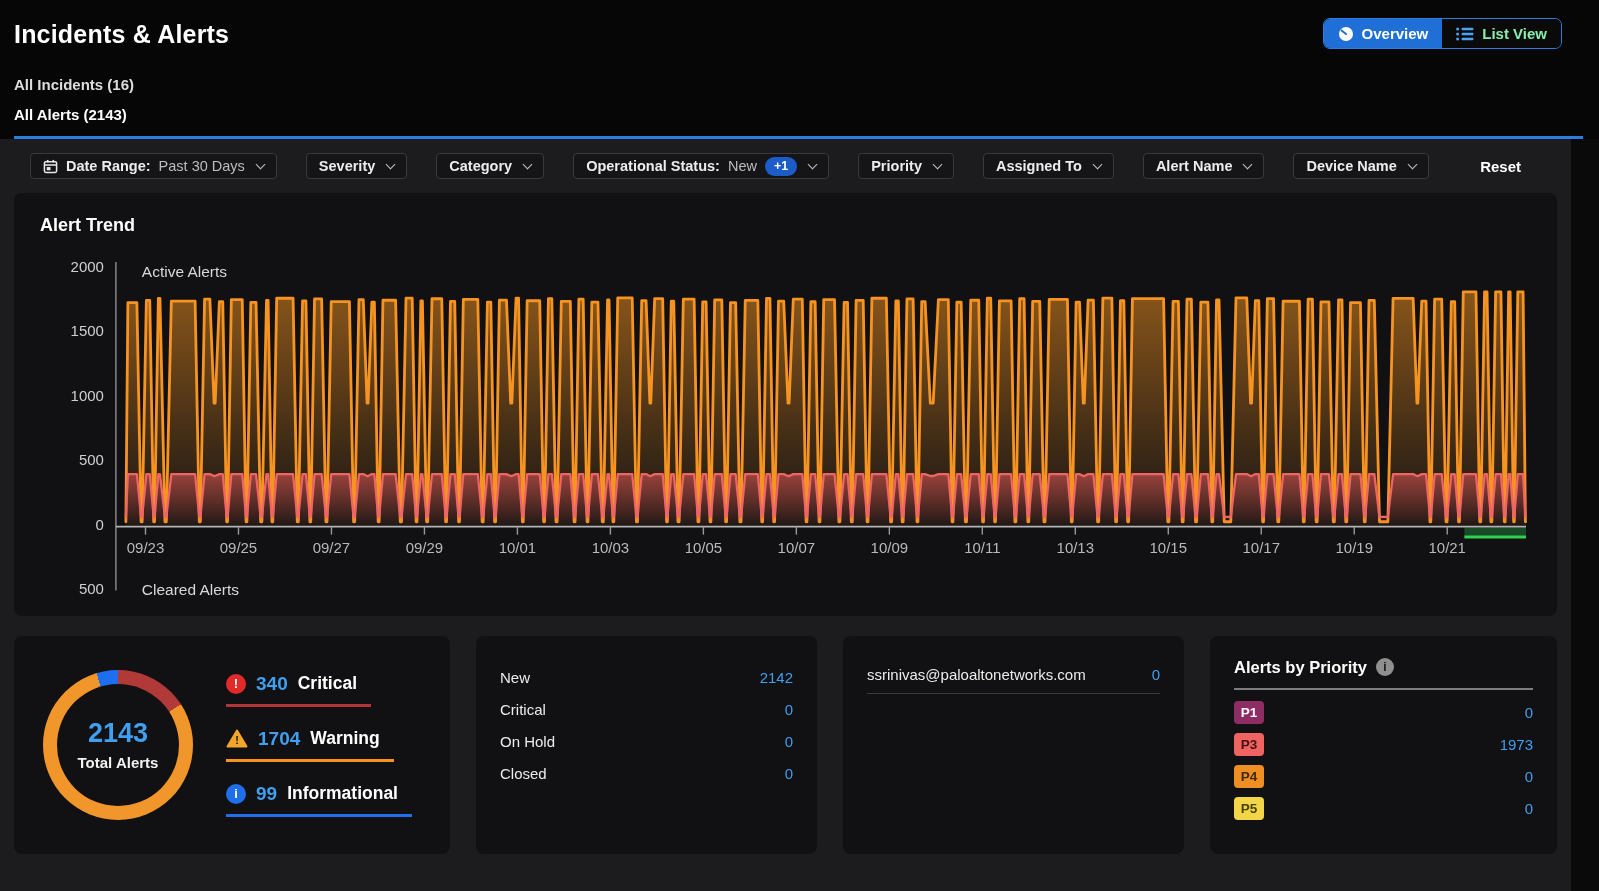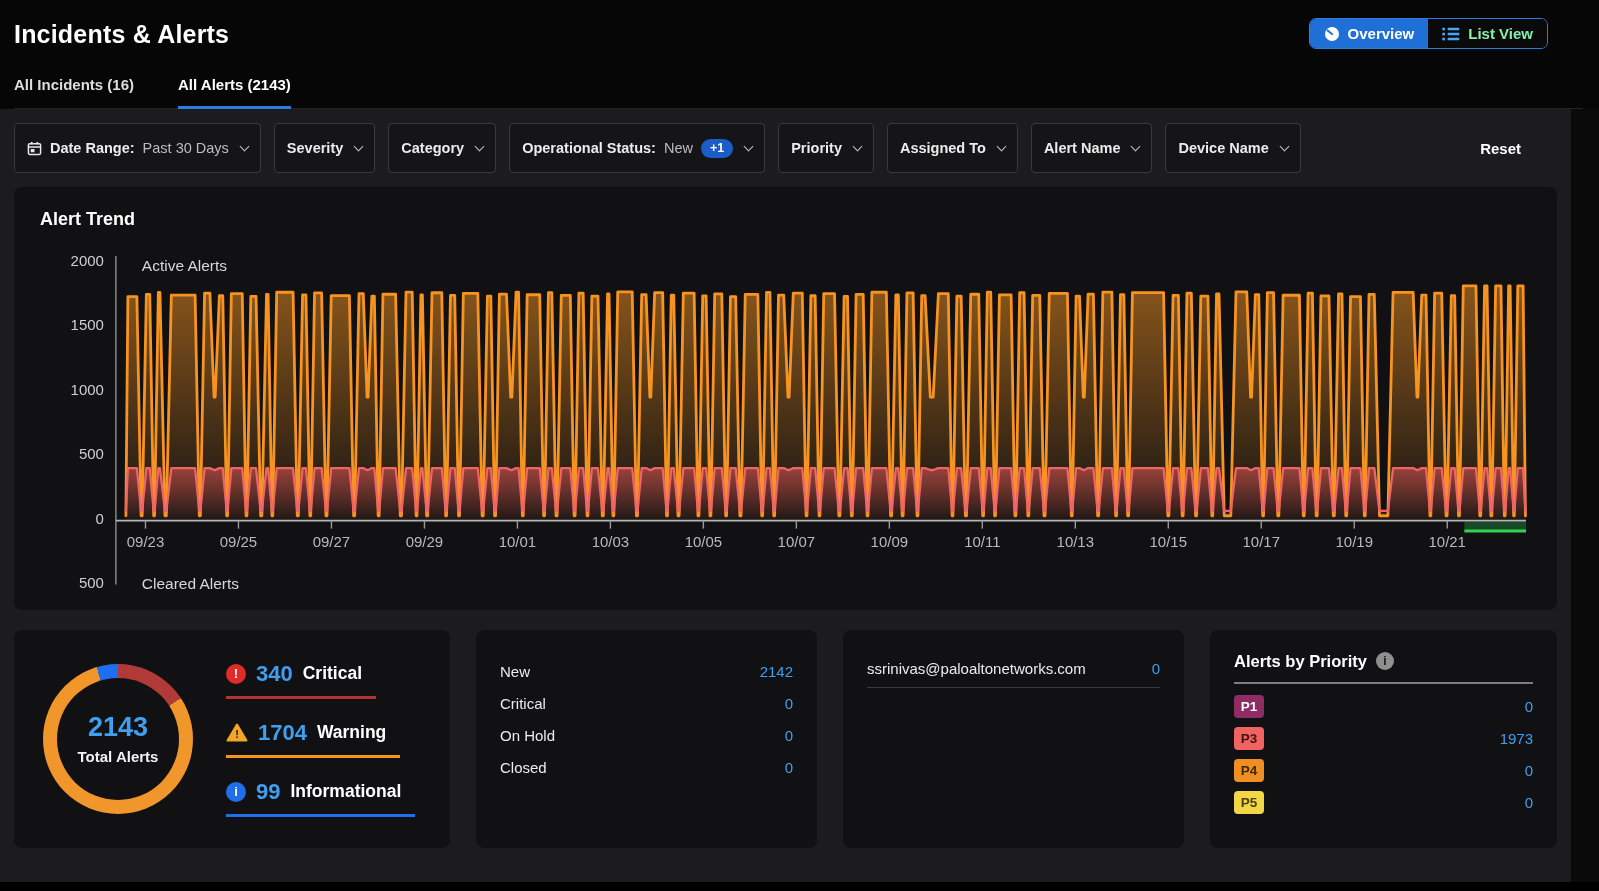--- a/index.html
+++ b/index.html
@@ -2,41 +2,41 @@
 <html><head>
 <meta charset="utf-8">
 <style>
   * { box-sizing: border-box; }
   html,body { margin:0; padding:0; width:1599px; height:891px; overflow:hidden;
     background:#000; color:#fff; font-family:"Liberation Sans", sans-serif; }
 
   
   .header { background:#060606; padding:14px 16px 0 14px; position:relative; }
   .page-title { font-size:25px; font-weight:700; margin:6px 0 0 0; letter-spacing:.2px; }
-  .view-toggle { position:absolute; top:18px; right:51px; display:flex;
+  .view-toggle { position:absolute; top:18px; right:37px; display:flex;
     border:1.5px solid #2a7de1; border-radius:7px; overflow:hidden; }
   .view-toggle button { display:flex; align-items:center; gap:8px; border:none;
     font-family:inherit; font-size:15px; font-weight:700; padding:6px 14px; cursor:pointer; }
   .btn-overview { background:#1f6fd6; color:#fff; }
   .btn-listview { background:#0a0a0a; color:#86efac; border-left:1.5px solid #2a7de1; }
 
-  .tabbar { display:flex; gap:44px; margin-top:27px; padding-left:0; border-bottom:1px solid #232323; }
+  .tabbar { display:flex; margin-top:27px; padding-left:0; border-bottom:1px solid #232323;flex-direction:column; }
   .tab { padding-bottom:13px; font-size:15px; font-weight:700; color:#dedede; cursor:pointer; }
   .tab.active { color:#fff; border-bottom:3px solid #2a7de1; margin-bottom:-1px; }
 
   
   .content-row { display:flex; height:773px; }
   .main { flex:1; background:#1c1c1e; padding:13px 14px 20px 14px; }
   .gutter { width:28px; background:#0a0a0a; }
 
   
   .filterbar { display:flex; align-items:center; gap:13px; margin:1px 0 14px 0; }
   .chip { display:inline-flex; align-items:center; gap:8px; background:#151517;
-    border:1px solid #3a3a3c; border-radius:4px; padding:0 12px; height:50px;
-    font-size:14.5px; color:#ececec; cursor:pointer; white-space:nowrap; font-weight:700; }
+    border:1px solid #3a3a3c; border-radius:4px; padding:0 12px; height:26px;
+    font-size:14.5px; color:#ececec; cursor:pointer; white-space:nowrap; font-weight:700;margin-left:16px; }
   .chip .val { color:#bdbdbd; font-weight:400;text-align:right; }
   .chip .plain { font-weight:700; }
   .badge-pill { background:#1b5cc8; color:#fff; font-size:12.5px; padding:2.5px 9px;
     border-radius:11px; font-weight:700; }
   .caret { width:7px; height:7px; border-right:1.8px solid #c2c2c2;
     border-bottom:1.8px solid #c2c2c2; transform:rotate(45deg); margin:-3px 0 0 4px; }
   .reset-btn { margin-left:auto; margin-right:30px; font-size:15px; font-weight:700;
     color:#fff; cursor:pointer; background:none; border:none; font-family:inherit; }
 
   
@@ -55,21 +55,21 @@
   .donut-wrap { width:156px; display:flex; justify-content:center; }
   .donut { width:150px; height:150px; border-radius:50%; position:relative; }
   .donut .hole { position:absolute; inset:14px; background:#111113; border-radius:50%;
     display:flex; flex-direction:column; align-items:center; justify-content:center; gap:5px; }
   .donut-num { color:#3f9ff0; font-size:27px; font-weight:700; }
   .donut-label { font-size:15px; font-weight:700; color:#f2f2f2; }
 
   .sev-legend { display:flex; flex-direction:column; gap:21px; }
   .sev-item { display:inline-flex; align-items:center; gap:10px; width:fit-content;
     padding:0 14px 9px 0; border-bottom:3px solid #888; }
-  .sev-count { color:#3f9ff0; font-weight:700; font-size:22px; cursor:pointer; }
+  .sev-count { color:#3f9ff0; font-weight:700; font-size:19px; cursor:pointer; }
   .sev-label { color:#fff; font-weight:700; font-size:17.5px; }
   .cic { width:20px; height:20px; border-radius:50%; color:#fff; font-weight:700; font-size:13px;
     display:inline-flex; align-items:center; justify-content:center; flex:0 0 auto; }
 
   .srow { display:flex; justify-content:space-between; align-items:center;
     padding:7.5px 0; font-size:15px; color:#ececec; }
   .srow .v { color:#3f9ff0; font-weight:400; cursor:pointer; }
   .arow { display:flex; justify-content:space-between; align-items:center;
     padding:10px 0; font-size:15px; color:#ececec; border-bottom:1px solid #3a3a3c; }
   .arow .v { color:#3f9ff0; cursor:pointer; }

